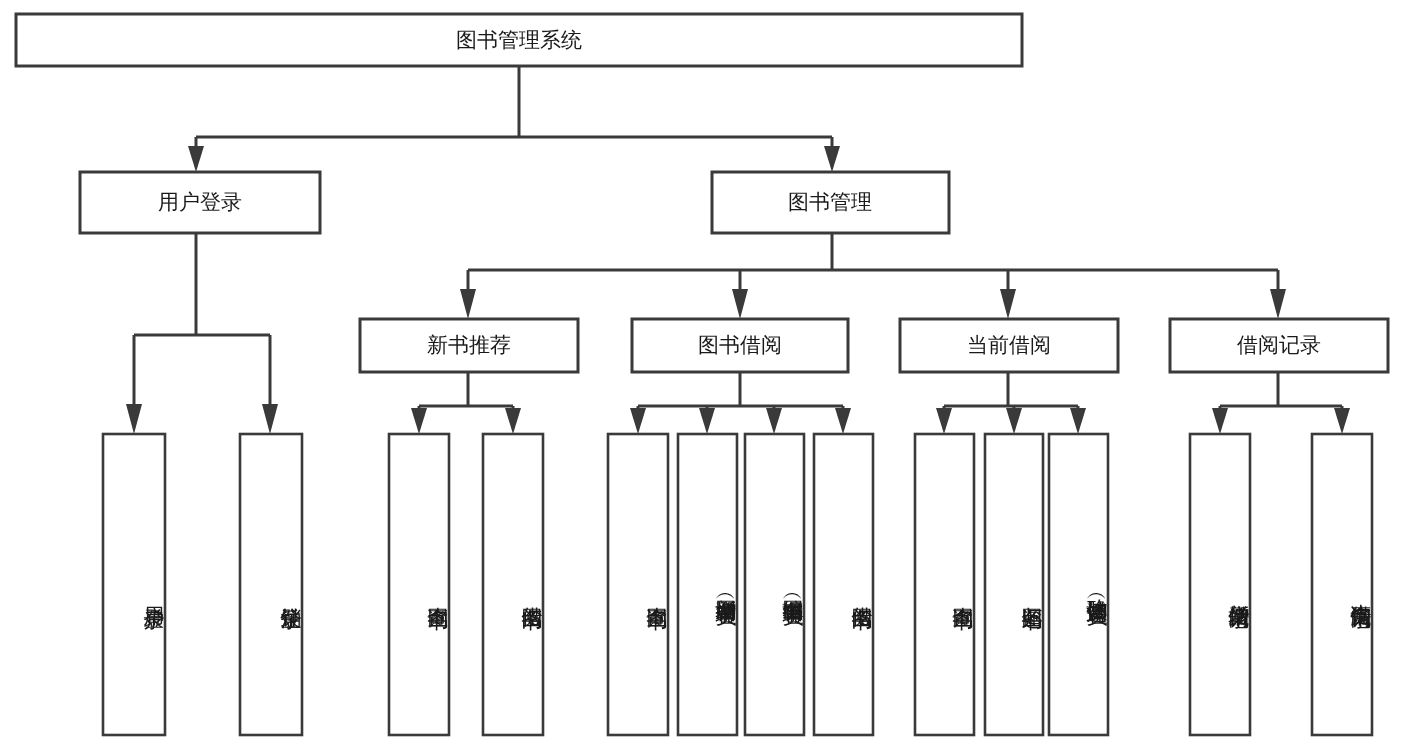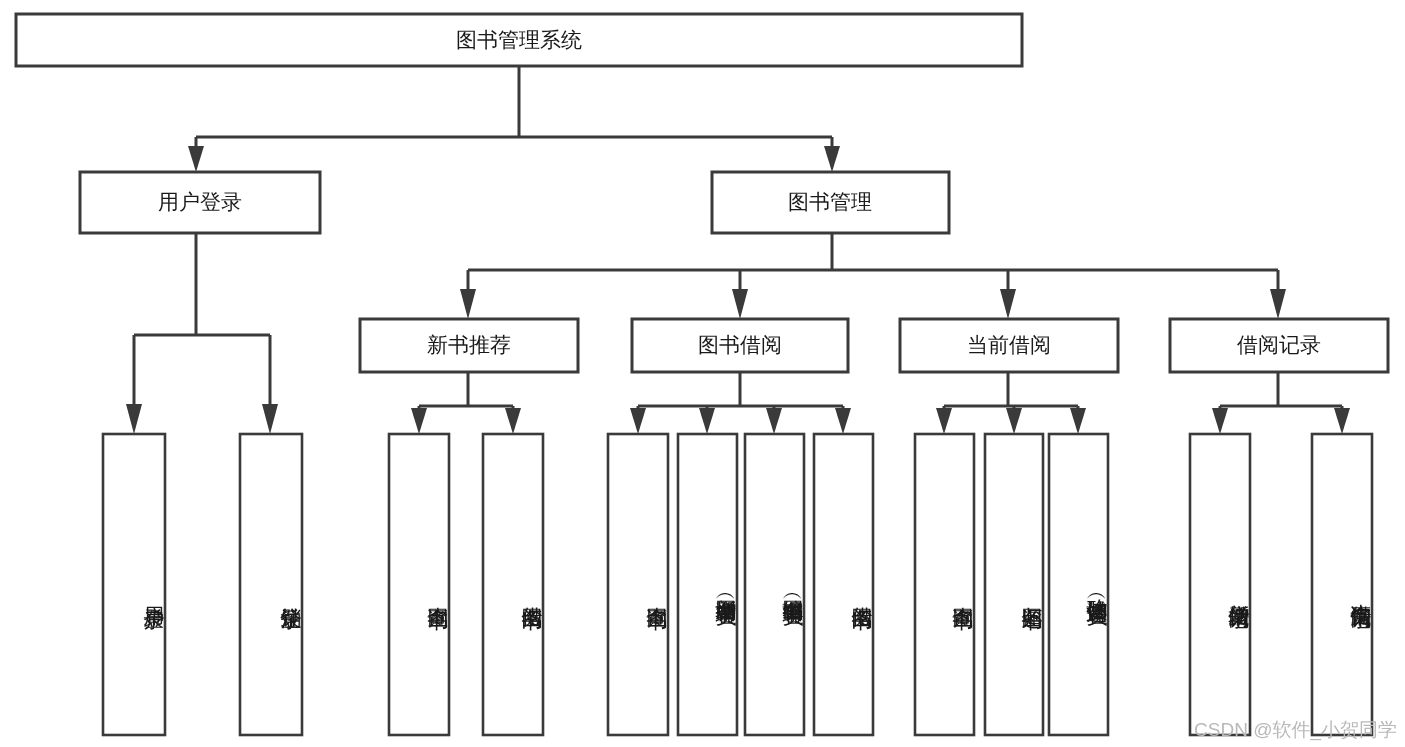--- a/index.html
+++ b/index.html
@@ -223,14 +223,13 @@
   <div class="vlabel" style="left:745px; top:440px; width:59px; height:292px;">编辑图书（管理员）</div>
   <div class="vlabel" style="left:814px; top:452px; width:59px; height:280px;">借阅图书</div>
 
   <div class="vlabel" style="left:915px; top:452px; width:59px; height:280px;">查询图书</div>
   <div class="vlabel" style="left:985px; top:452px; width:58px; height:280px;">归还图书</div>
   <div class="vlabel" style="left:1049px; top:440px; width:59px; height:292px;">确认归还（管理员）</div>
 
   <div class="vlabel" style="left:1190px; top:448px; width:60px; height:284px;">新增借阅记录</div>
   <div class="vlabel" style="left:1312px; top:448px; width:60px; height:284px;">查询借阅记录</div>
 
-  <div class="watermark">CSDN @软件_小贺同学</div>
 </div>
 
 </body></html>

